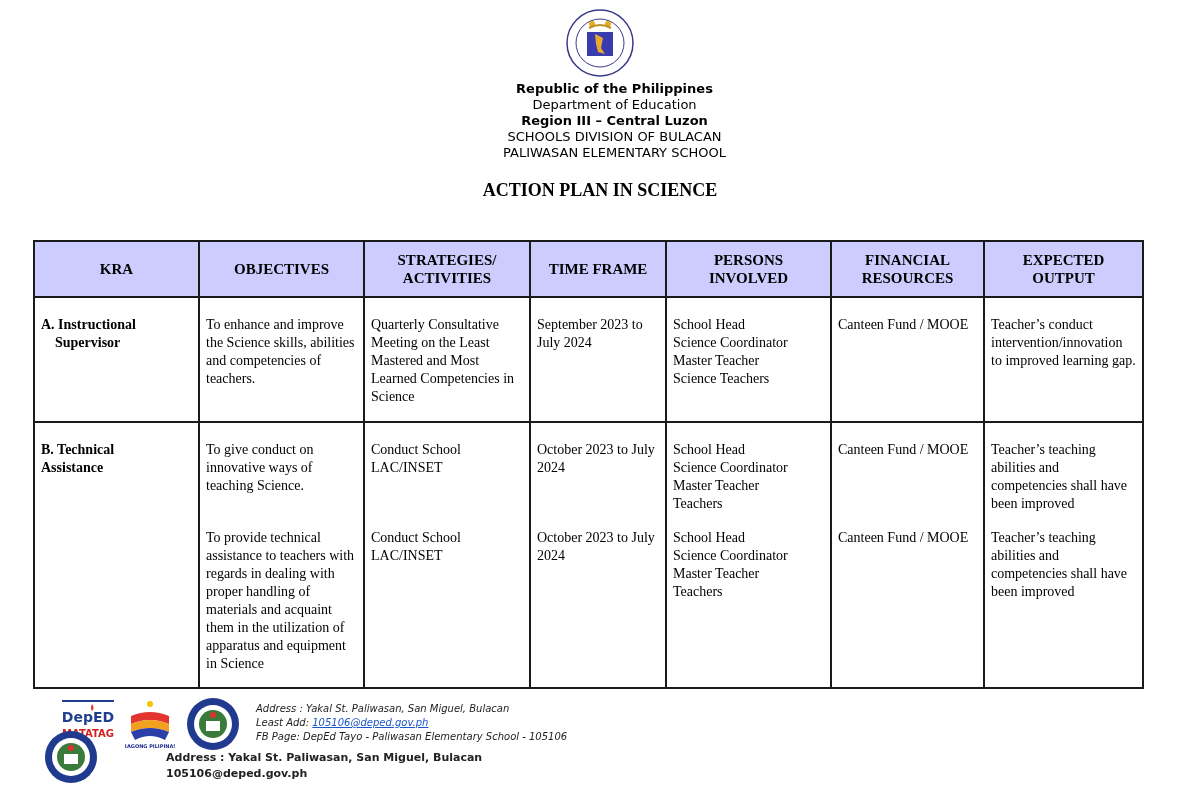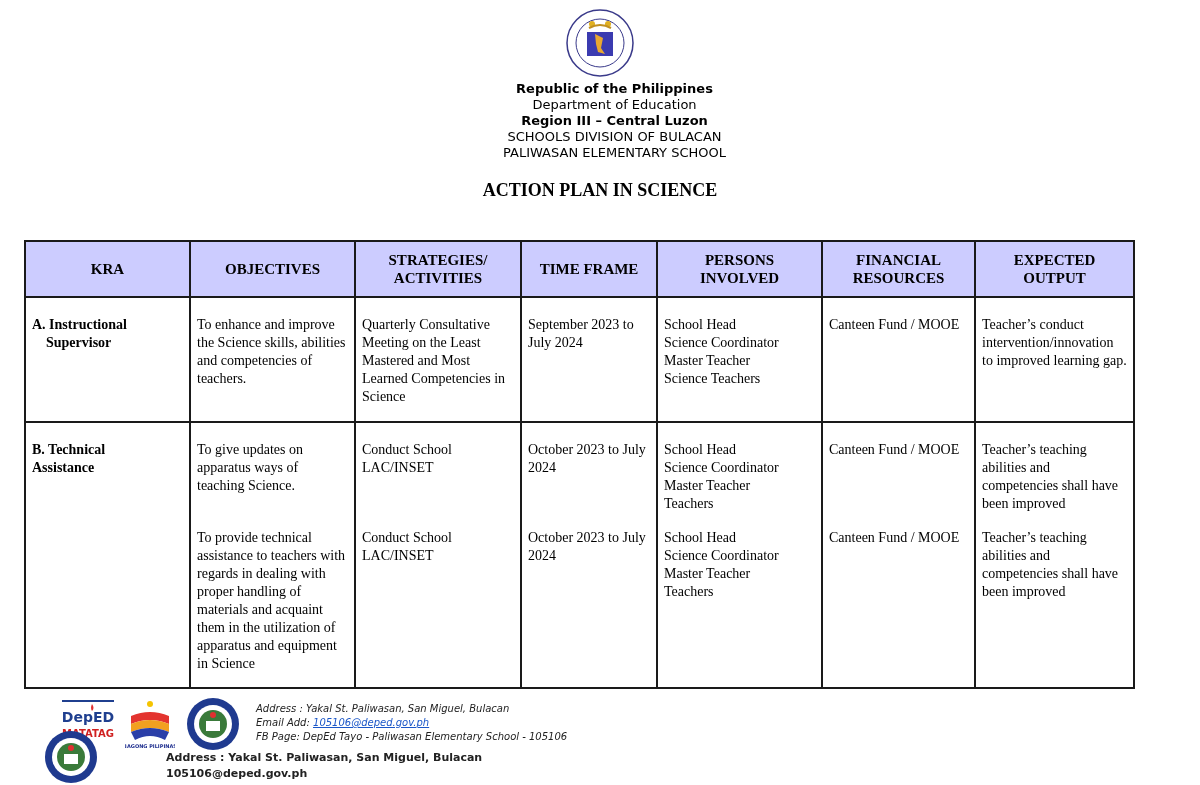--- a/index.html
+++ b/index.html
@@ -1,21 +1,21 @@
 <!DOCTYPE html>
 <html><head>
 <meta charset="utf-8">
 <style>
   html, body { margin:0; padding:0; background:#ffffff; }
   body { width:1200px; height:785px; position:relative; overflow:hidden; font-family:"DejaVu Serif", serif; color:#000; }
   .seal { position:absolute; left:565px; top:8px; width:70px; height:70px; }
   .letterhead { position:absolute; left:0; top:81px; width:1229px; text-align:center; font-family:"DejaVu Sans", sans-serif; font-size:13px; line-height:16px; }
   .letterhead .bold { font-weight:bold; }
   .titles { position:absolute; left:0; top:180px; width:1200px; text-align:center; font-family:"Liberation Serif", serif; font-weight:bold; font-size:18px; line-height:20px; }
-  table.plan { position:absolute; left:24px; top:240px; width:1109px; border-collapse:collapse; font-family:"Liberation Serif", serif; font-size:14px; line-height:18px; table-layout:fixed; }
+  table.plan { position:absolute; left:33px; top:240px; width:1109px; border-collapse:collapse; font-family:"Liberation Serif", serif; font-size:14px; line-height:18px; table-layout:fixed; }
   table.plan th, table.plan td { border:2px solid #1a1a1a; vertical-align:top; }
   table.plan th { background:#ccccff; height:54px; vertical-align:middle; text-align:center; font-weight:bold; font-size:15px; line-height:18px; padding:0 6px; }
   table.plan td { padding:18px 6px 10px; }
   table.plan td.kra { text-align:left; font-weight:bold; }
   .kra-indent { padding-left:14px; display:block; }
   .row-a td { height:95px; }
   .row-b td { height:236px;margin-left:48px; }
   .gap { height:16px; }
   .logo-deped { position:absolute; left:62px; top:700px; width:52px; height:40px; }
   .logo-bp { position:absolute; left:125px; top:698px; width:50px; height:52px; }
@@ -88,21 +88,21 @@
       </td>
       <td>Canteen Fund / MOOE</td>
       <td>Teacher’s conduct intervention/innovation to improved learning gap.</td>
     </tr>
     <tr class="row-b">
       <td class="kra">
         <span>B. Technical</span><br>
         <span>Assistance</span>
       </td>
       <td>
-        <div>To give updates on apparatus ways of teaching Science.</div>
+        <div>To give conduct on innovative ways of teaching Science.</div>
         <div class="gap" style="height:34px"></div>
         <div>To provide technical assistance to teachers with regards in dealing with proper handling of materials and acquaint them in the utilization of apparatus and equipment in Science</div>
       </td>
       <td>
         <div style="height:70px">Conduct School LAC/INSET</div>
         <div class="gap" style="height:18px"></div>
         <div>Conduct School LAC/INSET</div>
       </td>
       <td>
         <div style="height:70px">October 2023 to July 2024</div>
@@ -157,20 +157,20 @@
 <svg class="logo-seal2" viewBox="0 0 54 54">
   <circle cx="27" cy="27" r="26" fill="#1f3a8f"></circle>
   <circle cx="27" cy="27" r="19" fill="#fff"></circle>
   <circle cx="27" cy="27" r="14" fill="#3a7a3a"></circle>
   <rect x="20" y="24" width="14" height="10" fill="#fff"></rect>
   <circle cx="27" cy="18" r="3" fill="#e03030"></circle>
 </svg>
 
 <div class="addr-small">
   <div>Address : Yakal St. Paliwasan,  San Miguel, Bulacan</div>
-  <div><span>Email Add: </span><a>105106@deped.gov.ph</a></div>
+  <div><span>Least Add: </span><a>105106@deped.gov.ph</a></div>
   <div>FB Page: DepEd Tayo - Paliwasan Elementary School - 105106</div>
 </div>
 
 <div class="addr-big">
   <div>Address : Yakal St. Paliwasan,  San Miguel, Bulacan</div>
   <div>105106@deped.gov.ph</div>
 </div>
 
 </body></html>

